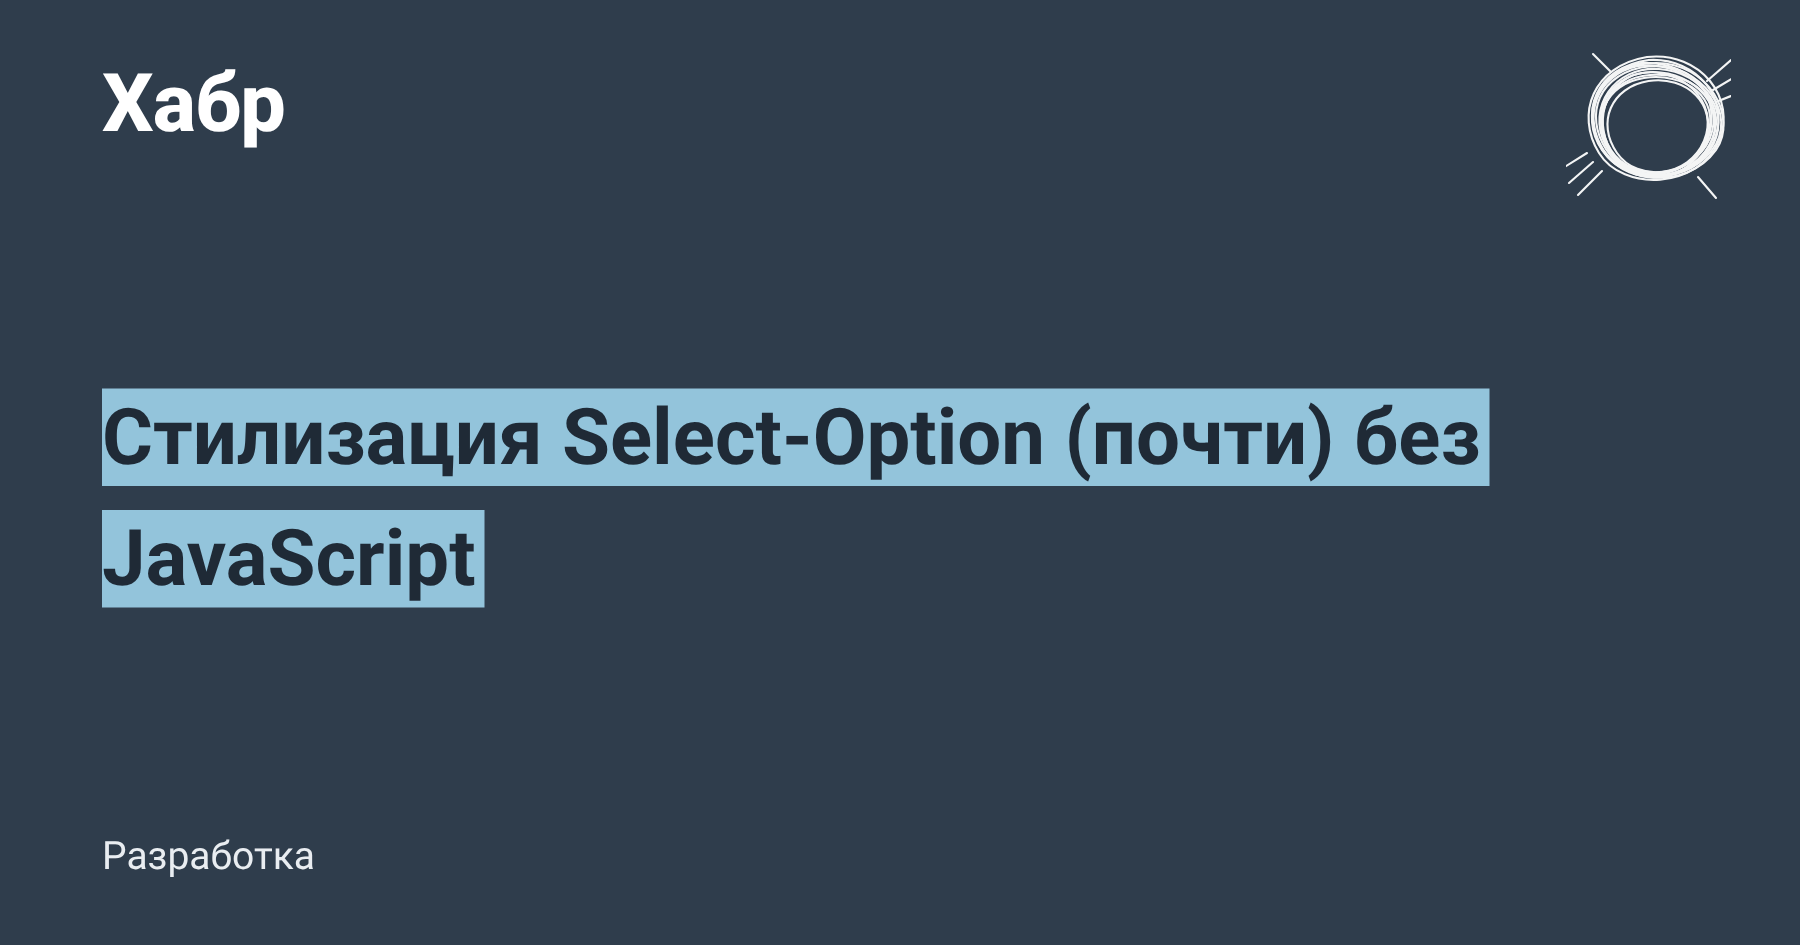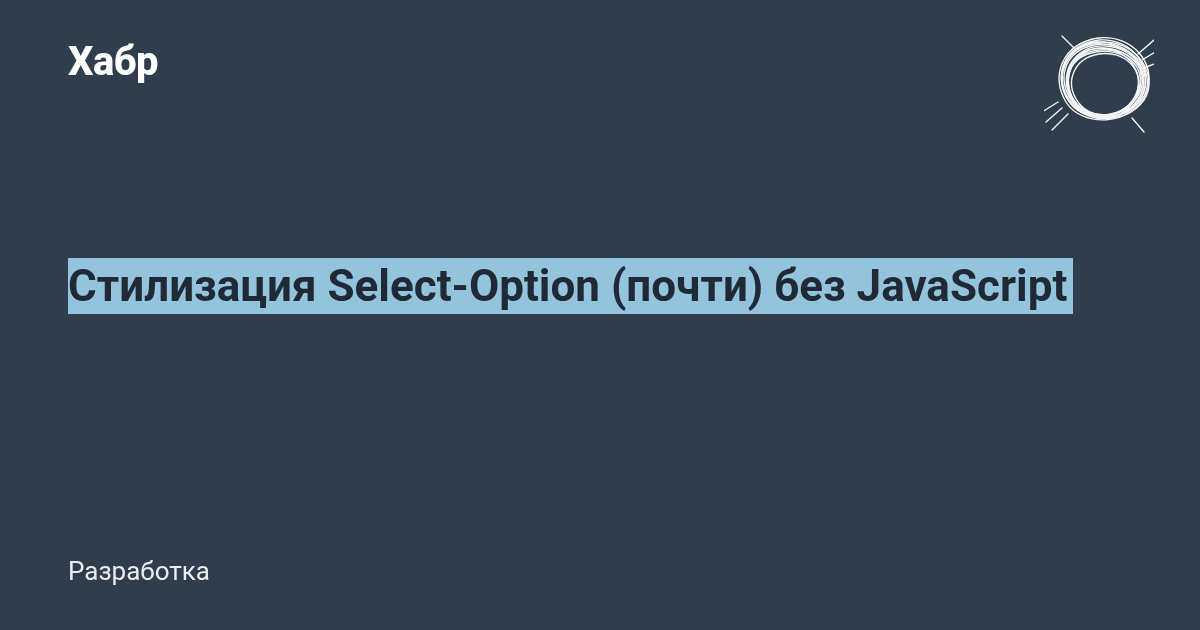--- a/index.html
+++ b/index.html
@@ -7,40 +7,40 @@
   body {
     background: #2f3d4c;
     font-family: -apple-system, BlinkMacSystemFont, "Segoe UI", Roboto, "Helvetica Neue", Arial, sans-serif;
     color: #ffffff;
     position: relative;
   }
   .logo {
     position: absolute;
     top: 38px;
     left: 68px;
-    font-size: 40px;
+    font-size: 54px;
     font-weight: 800;
     letter-spacing: -0.5px;
     color: #ffffff;
   }
   .scribble {
     position: absolute;
     top: 30px;
     right: 46px;
     width: 110px;
     height: 110px;
   }
   .title-wrap {
     position: absolute;
     top: 252px;
     left: 68px;
     right: 68px;
   }
   .title {
-    font-size: 44px;
+    font-size: 52px;
     font-weight: 700;
     line-height: 1.55;
     color: #1f2a36;
   }
   .title span.hl {
     background: #93c4db;
     padding: 2px 6px 2px 0;
     box-decoration-break: clone;
     -webkit-box-decoration-break: clone;
   }

